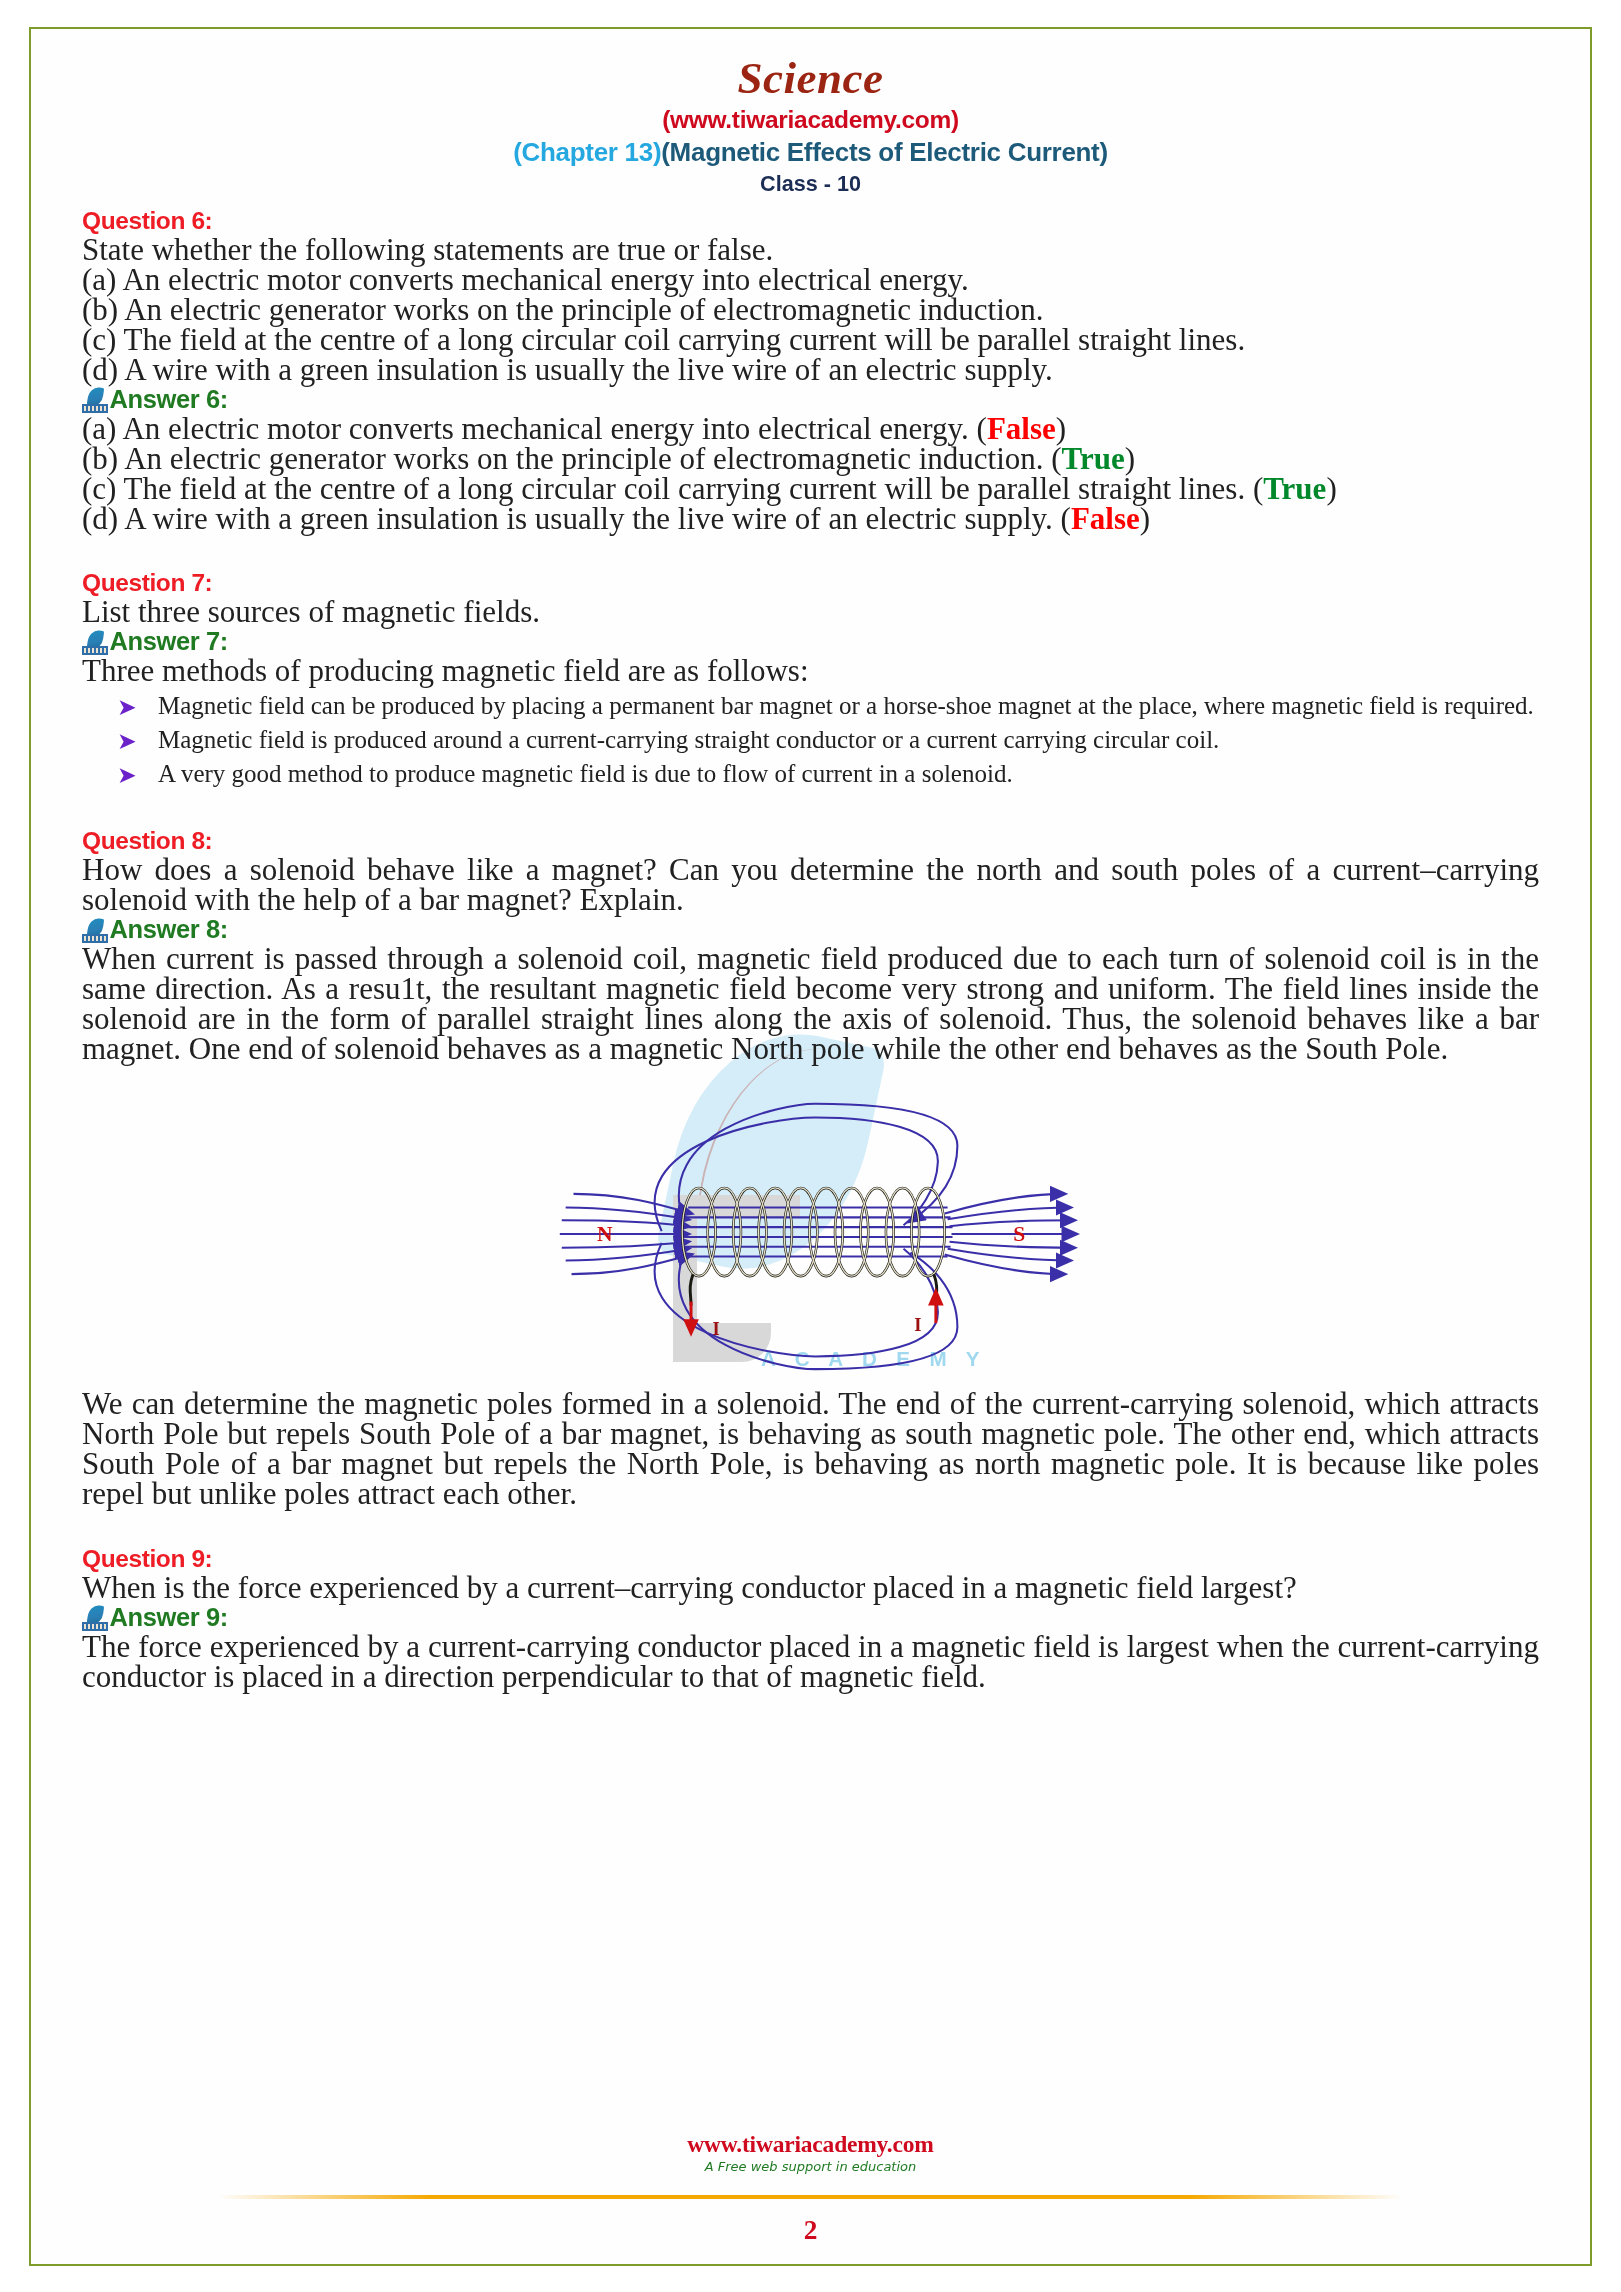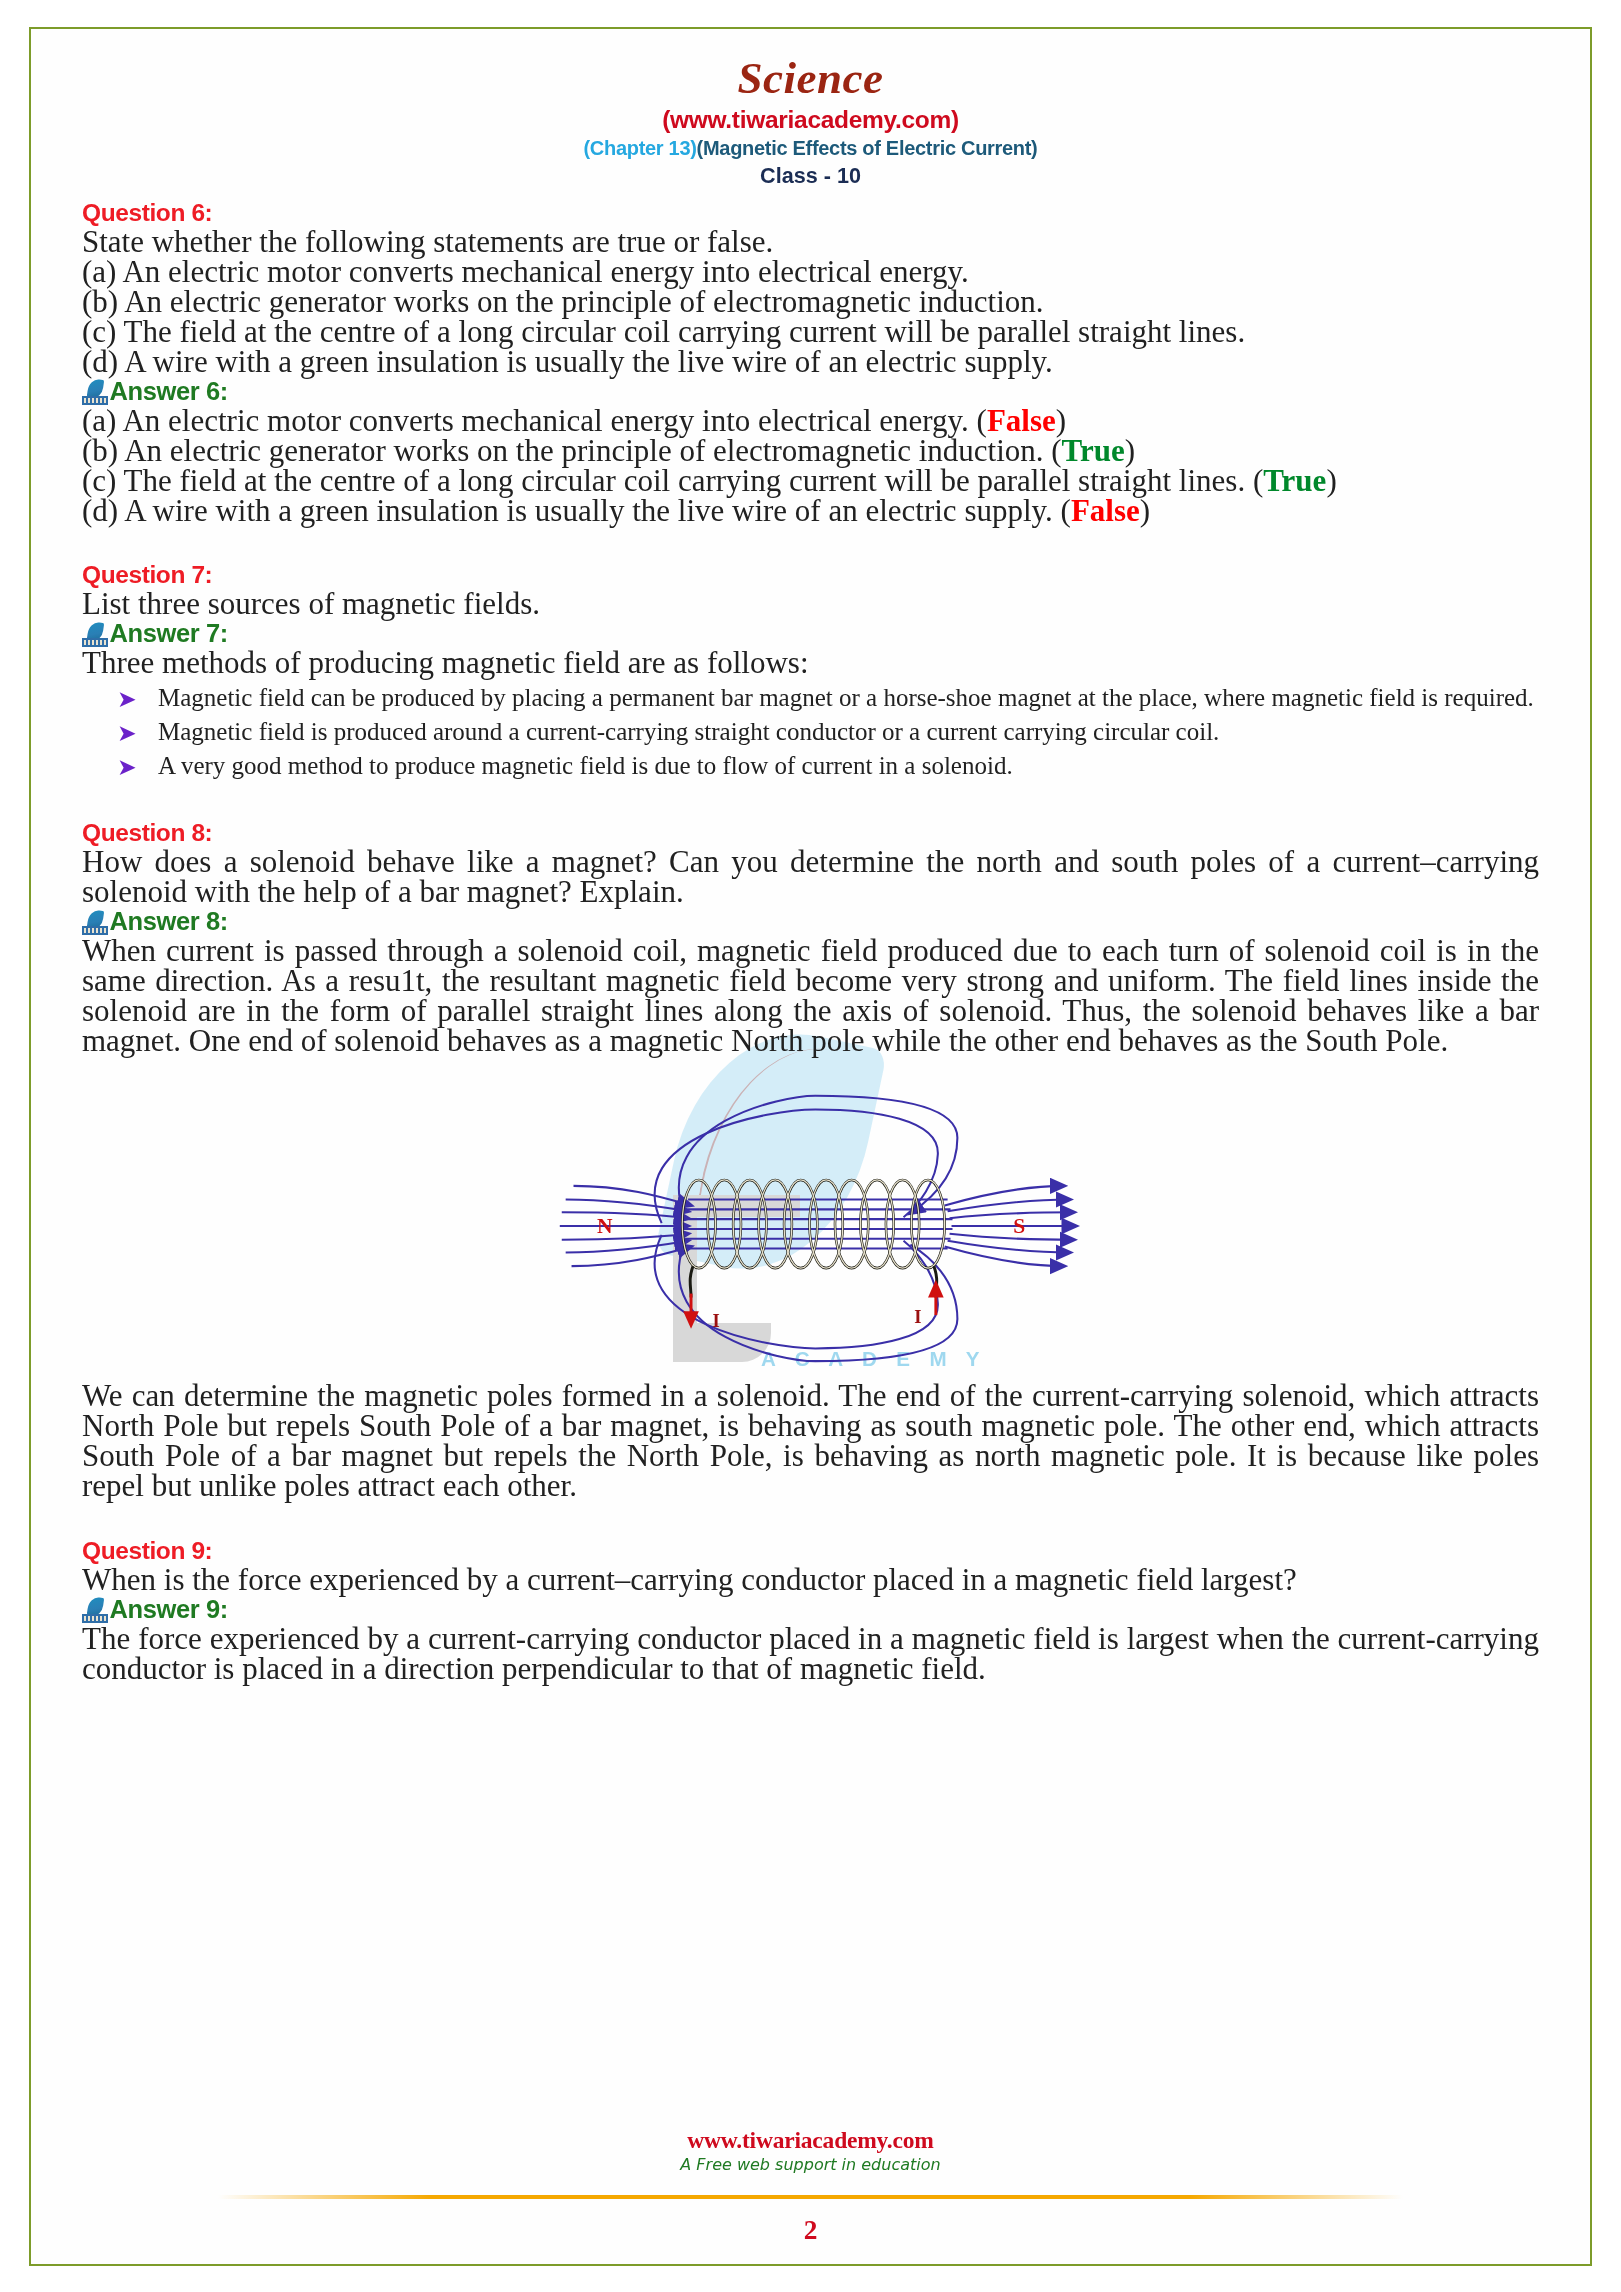--- a/index.html
+++ b/index.html
@@ -101,21 +101,21 @@
     font-family:"Liberation Sans", sans-serif;
     font-weight:bold;
     font-size:24.5px;
     color:#cf0a1e;
     margin-top:3.9px;
     letter-spacing:-0.3px;
   }
   .hdr-chapter{
     font-family:"Liberation Sans", sans-serif;
     font-weight:bold;
-    font-size:20px;
+    font-size:26px;
     color:#25a8e0;
     margin-top:2.9px;
     letter-spacing:-0.3px;
   }
   .hdr-chapter .dark{color:#1d5a7a;}
   .hdr-class{
     font-family:"Liberation Sans", sans-serif;
     font-weight:bold;
     font-size:21.6px;
     color:#1b2d54;
@@ -215,21 +215,21 @@
   }
   .f-url{
     font-family:"Liberation Serif", serif;
     font-weight:bold;font-size:23.5px;
     color:#cf0a1e;
     letter-spacing:-0.2px;
   }
   .f-tag{
     font-family:"DejaVu Sans", sans-serif;
     font-style:italic;
-    font-size:16px;
+    font-size:13px;
     color:#1f7a22;
     margin-top:1px;
   }
   .f-rule{
     margin:21.6px auto 0 auto;
     width:76%;height:3.9px;
     background:linear-gradient(90deg,rgba(255,255,255,0) 0%, #f5a800 18%, #f5a800 82%, rgba(255,255,255,0) 100%);
   }
   .f-page{
     font-family:"Liberation Serif", serif;

